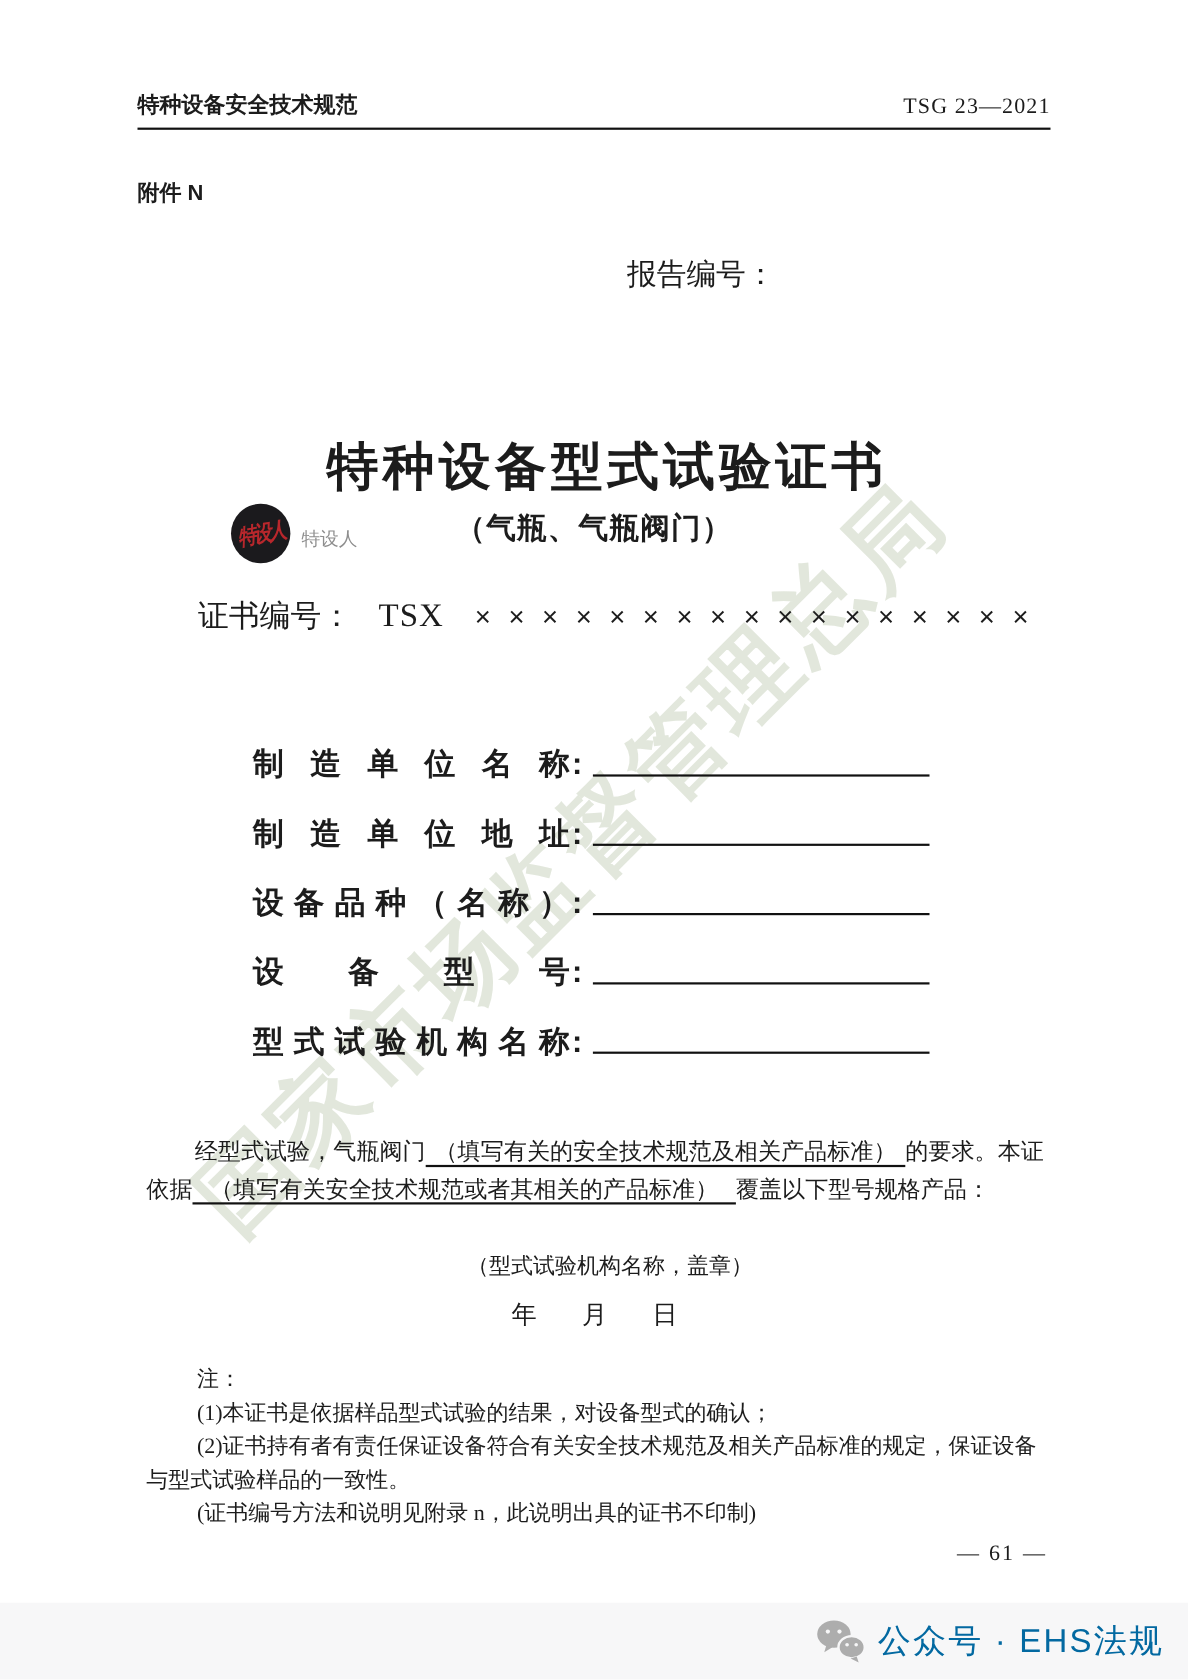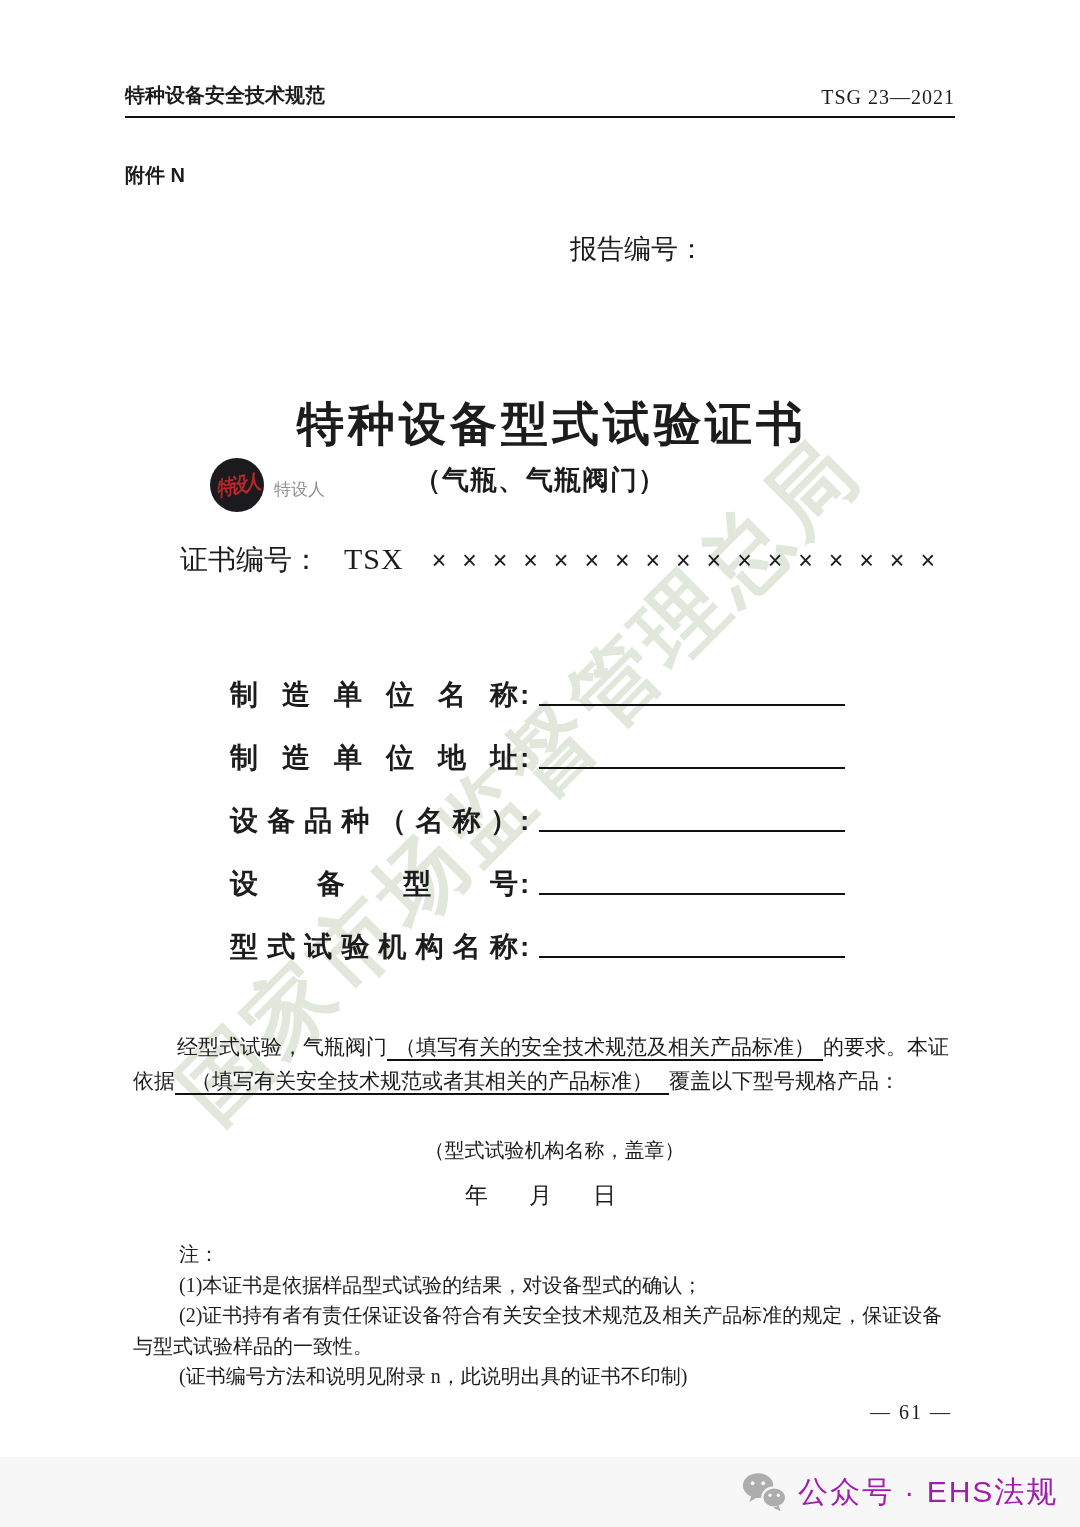--- a/index.html
+++ b/index.html
@@ -117,21 +117,21 @@
   .footer {
     position:absolute; left:0; bottom:0; width:1080px; height:70px;
     background:#f7f7f8;
   }
   .footer-group {
     position:absolute; left:742px; top:14px;
     display:flex; align-items:center;
   }
   .wechat-icon { width:46px; height:42px; }
   .footer-label {
-    margin-left:10px; color:#a21caf; font-size:30px;
+    margin-left:10px; color:#0369a1; font-size:30px;
     font-family:"Liberation Sans", sans-serif; letter-spacing:2px;
   }
 </style>
 </head>
 <body>
 
 <div class="watermark">
   <span>国家市场监督管理总局</span>
 </div>
 

